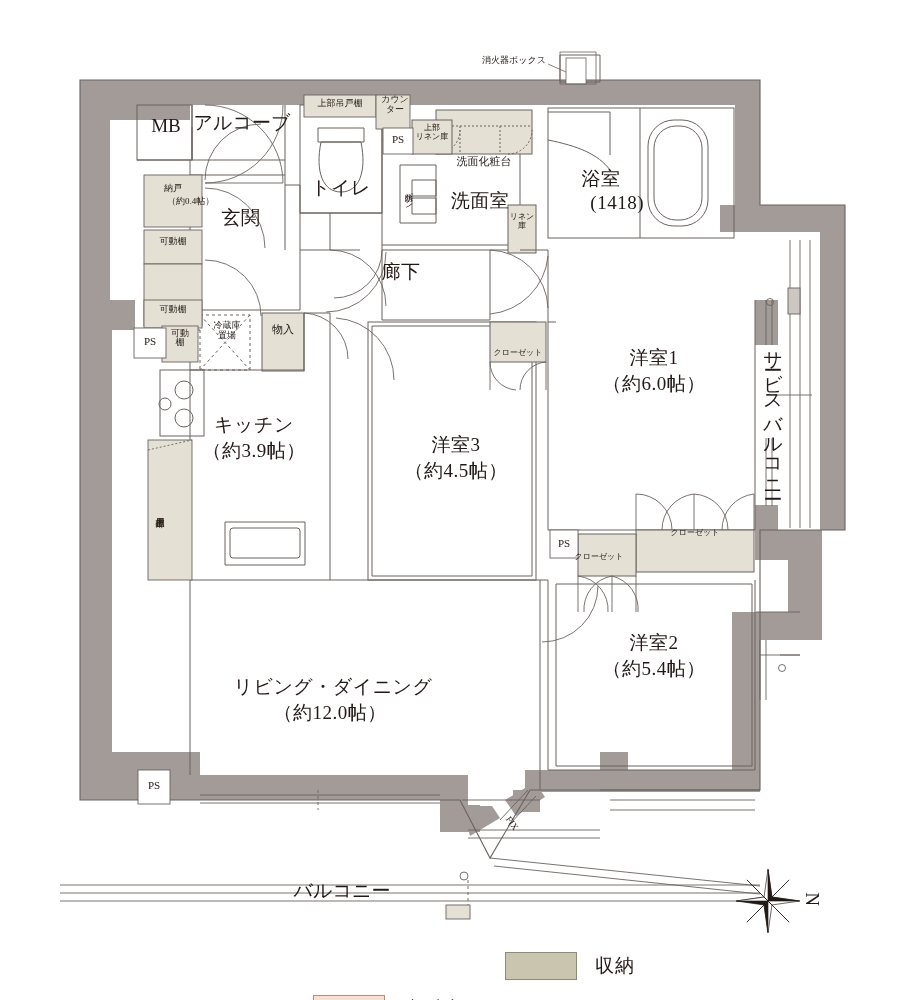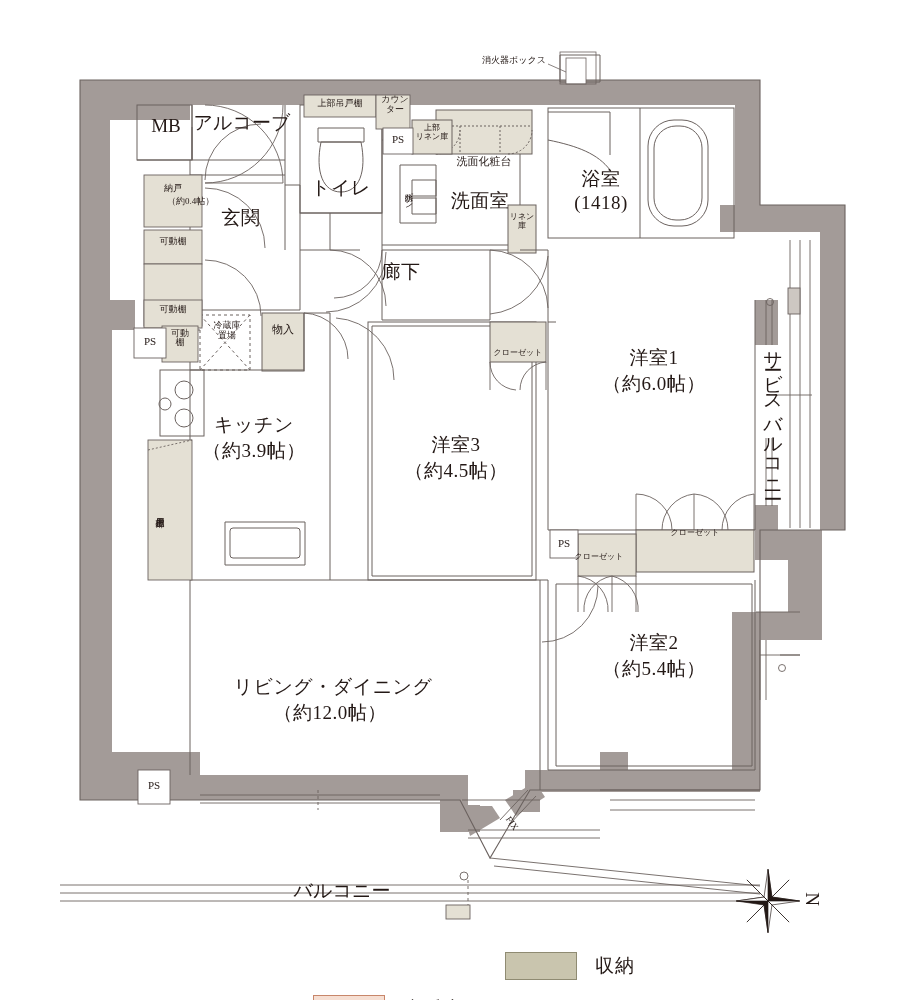--- a/index.html
+++ b/index.html
@@ -277,21 +277,21 @@
 ター</div>
 <div class="lbl xtiny" style="left:412px;top:124px;width:40px;line-height:1.12;">上部
 リネン庫</div>
 <div class="lbl xtiny" style="left:508px;top:213px;width:28px;line-height:1.12;">リネン
 庫</div>
 <div class="lbl small" style="left:436px;top:155px;width:96px;">洗面化粧台</div>
 <div class="lbl xtiny vert" style="left:404px;top:168px;height:56px;">防水パン</div>
 <div class="lbl room" style="left:425px;top:190px;width:110px;text-align:center;">洗面室</div>
 
 <div class="lbl room" style="left:558px;top:168px;width:86px;">浴室</div>
-<div class="lbl room" style="left:558px;top:192px;width:86px;">(1418)</div>
+<div class="lbl room" style="left:558px;top:192px;width:86px;text-align:right;">(1418)</div>
 
 <div class="lbl tiny" style="left:474px;top:55px;width:80px;">消火器ボックス</div>
 
 <div class="lbl room" style="left:356px;top:261px;width:90px;">廊下</div>
 
 <div class="lbl tiny" style="left:205px;top:320px;width:44px;line-height:1.15;">冷蔵庫
 置場</div>
 <div class="lbl small" style="left:262px;top:323px;width:42px;">物入</div>
 
 <div class="lbl room" style="left:195px;top:414px;width:118px;">キッチン</div>

